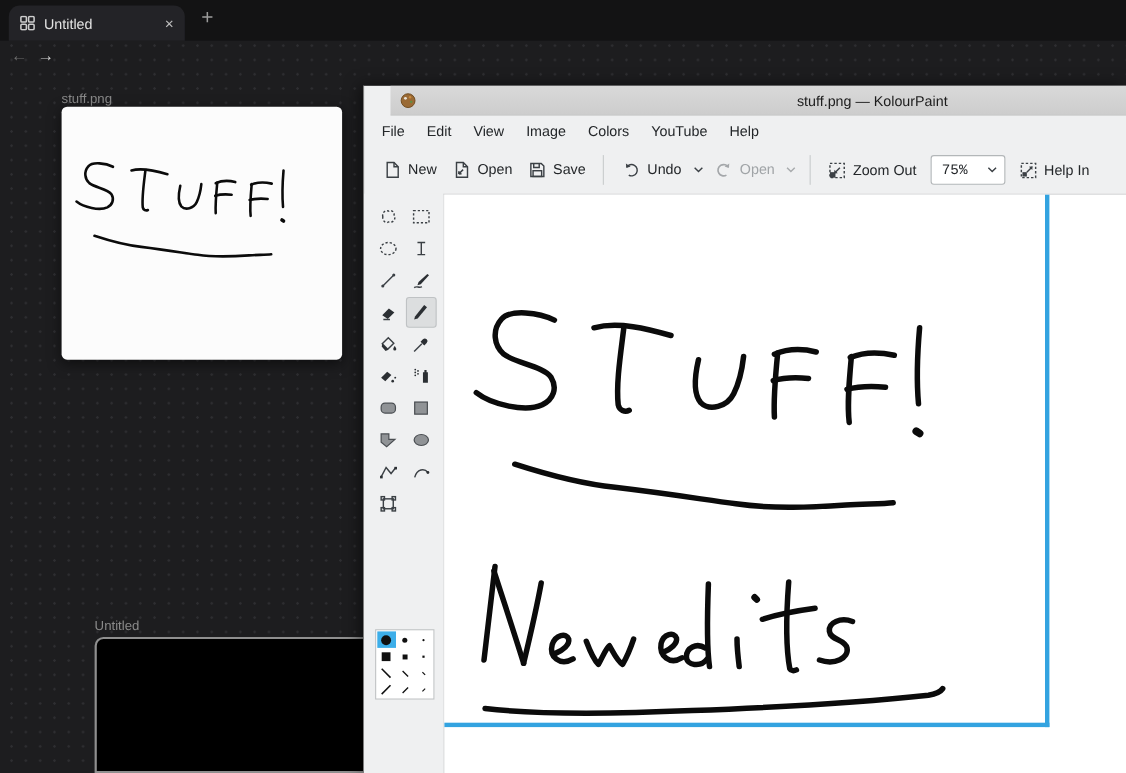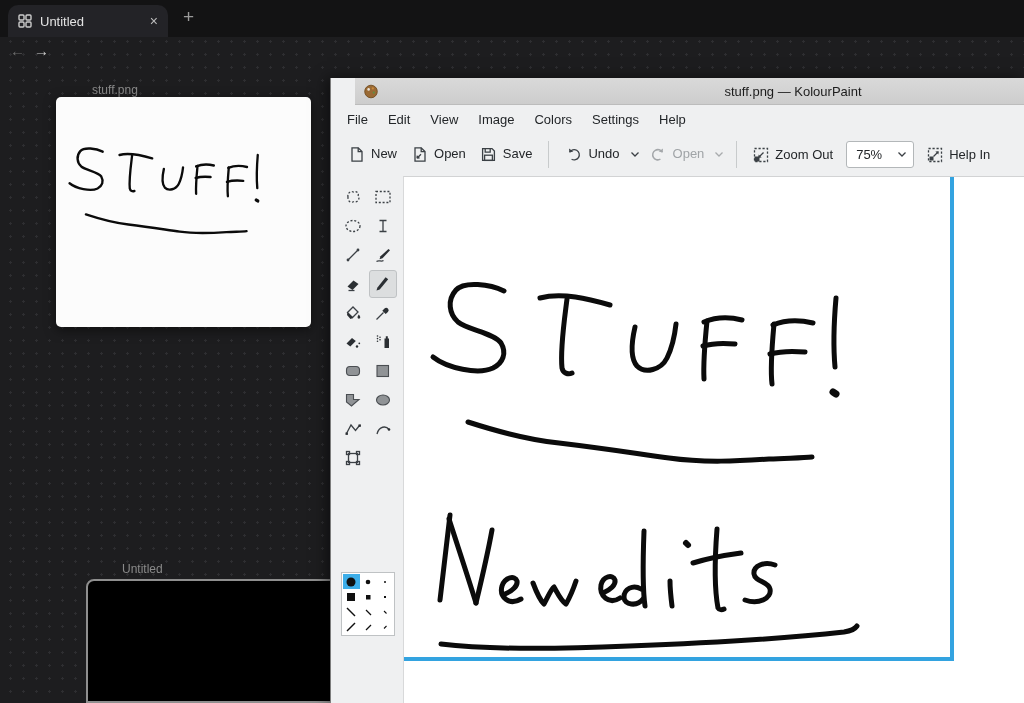--- a/index.html
+++ b/index.html
@@ -17,21 +17,21 @@
   .tab { position:absolute; left:8px; top:5px; width:160px; height:32px;
     background:#232327; border-radius:10px 10px 0 0; display:flex;
     align-items:center; gap:8px; padding:0 10px; color:#e3e3e3; font-size:13px; }
   .tab-close { margin-left:auto; color:#bdbdbd; font-size:14px; line-height:1; cursor:default; }
   .newtab { position:absolute; left:183px; top:6px; color:#9a9a9a; font-size:19px; }
 
   .nav-arrow { position:absolute; font-size:15px; top:42px; }
   .nav-back { left:10px; color:#6e6e6e; }
   .nav-fwd { left:34px; color:#cfcfcf; }
 
-  .card-label { position:absolute; font-size:12px; color:#8a8a8a;margin-left:36px; }
+  .card-label { position:absolute; font-size:12px; color:#8a8a8a; }
   .img-label { left:56px; top:83px; }
   .img-card { position:absolute; left:56px; top:97px; width:255px; height:230px;
     background:#fcfcfc; border-radius:5px; box-shadow:0 3px 12px rgba(0,0,0,.5); overflow:hidden; }
   .img-card svg { display:block; width:255px; height:230px; }
 
   .yt-label { left:86px; top:562px; }
   .yt-embed { position:absolute; left:86px; top:579px; width:246px; height:124px;
     background:#000; border:2px solid #8f8f8f; border-radius:8px 0 0 0; }
 
   
@@ -48,21 +48,21 @@
   .kp-menubar { height:28px; display:flex; align-items:center; padding-left:6px; }
   .kp-menu { padding:5px 10px; color:#232629; }
 
   .kp-toolbar { height:43px; display:flex; align-items:center; padding-left:10px; }
   .tbtn { display:flex; align-items:flex-start; gap:6px; padding:6px 7px; border-radius:3px; }
   .tbtn.disabled { color:#a0a4a7; }
   .chev { padding:6px 3px; display:flex; align-items:center; }
   .tsep { width:1px; height:27px; background:#c8cbcc; margin:0 9px; }
   .combo { width:68px; height:27px; background:#fff; border:1px solid #b3b7b9;
     border-radius:3px; display:flex; align-items:center; padding:0 6px 0 9px; margin:0 6px; }
-  .combo .val { flex:1; }
+  .combo .val { flex:1;font-family:Liberation Mono, monospace; }
 
   
   .kp-toolbox { position:absolute; left:0; top:98px; bottom:0; width:72px; background:#eff0f1; }
   .tools { display:grid; grid-template-columns:28px 28px; grid-auto-rows:29px;
     column-gap:2px; padding:7px 0 0 8px; }
   .tool { width:28px; height:28px; display:flex; align-items:center; justify-content:center;
     border:1px solid transparent; border-radius:3px; }
   .tool.selected { background:#dcdedf; border-color:#bfc2c4; }
 
   .brushbox { position:absolute; left:10px; top:396px; width:54px; height:64px;
@@ -164,21 +164,21 @@
       </svg>
       <span class="kp-title">stuff.png — KolourPaint</span>
     </div>
 
     <div class="kp-menubar">
       <span class="kp-menu">File</span>
       <span class="kp-menu">Edit</span>
       <span class="kp-menu">View</span>
       <span class="kp-menu">Image</span>
       <span class="kp-menu">Colors</span>
-      <span class="kp-menu">Settings</span>
+      <span class="kp-menu">YouTube</span>
       <span class="kp-menu">Help</span>
     </div>
 
     <div class="kp-toolbar">
       <div class="tbtn">
         <svg class="icon" width="17" height="17" viewBox="0 0 17 17">
           <path class="ink" d="M4,1.8 h6.2 L14,5.6 V15.2 H4 Z"></path>
             <path class="ink" d="M10.2,1.8 v3.8 h3.8"></path>
         </svg>
           <span>New</span>

